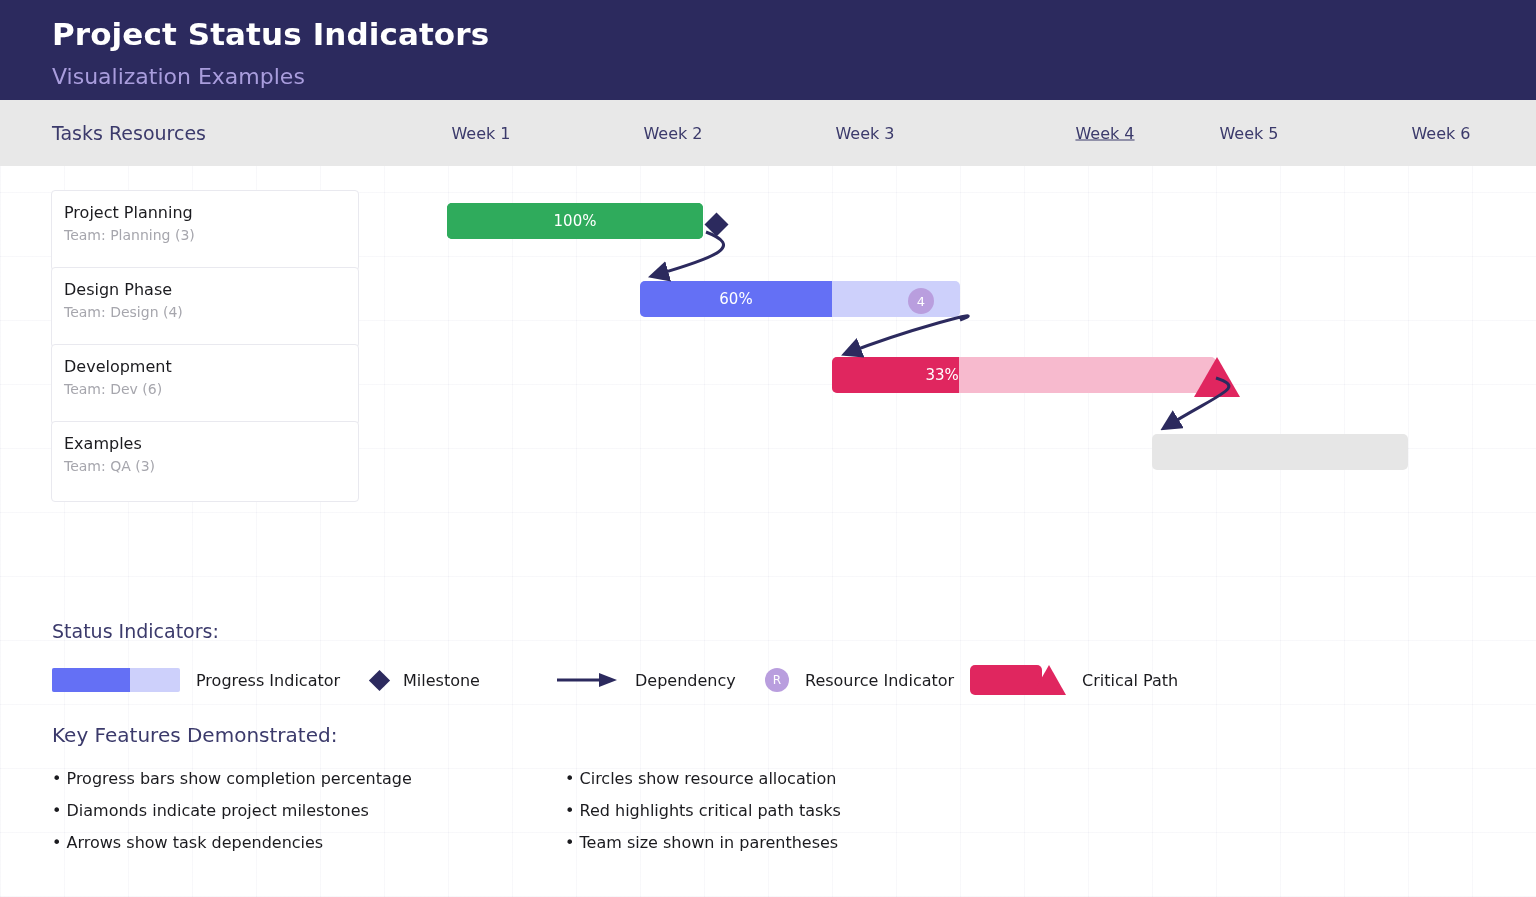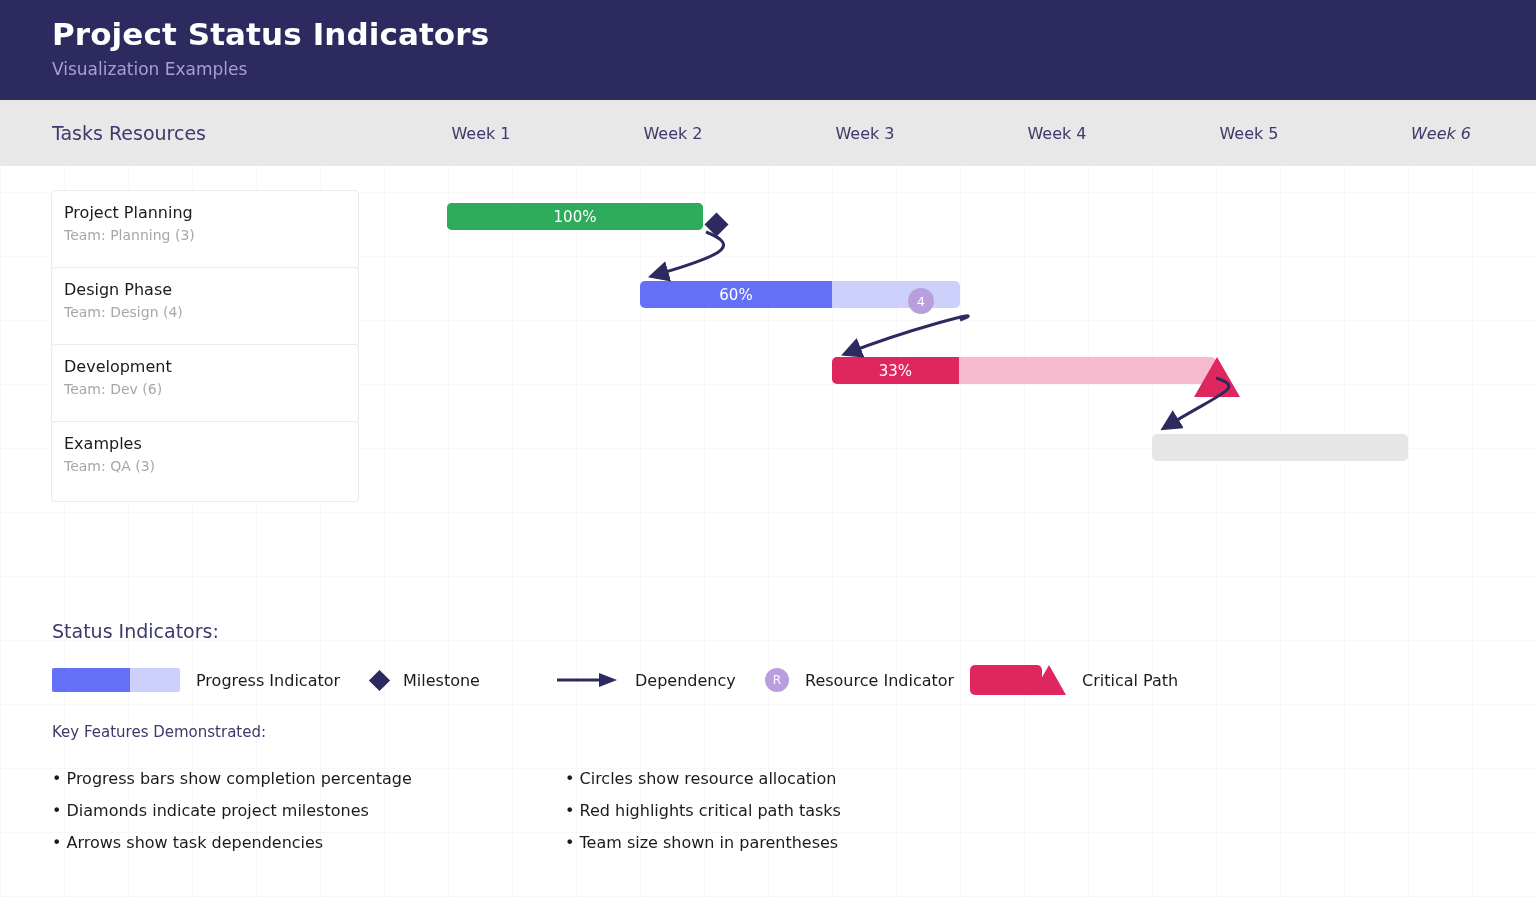--- a/index.html
+++ b/index.html
@@ -29,23 +29,23 @@
   }
   .header h1 {
     color: #ffffff;
     font-size: 31px;
     font-weight: bold;
     letter-spacing: .1px;
     line-height: 40px;
   }
   .header .subtitle {
     color: #a99ddd;
-    font-size: 17px;
+    font-size: 22px;
     line-height: 26px;
-    margin-top: 2px;
+    margin-top: 10px;
   }
 
   
   .timeline-head {
     position: absolute; left: 0; top: 100px;
     width: 1536px; height: 66px;
     background: #e8e8e8;
   }
   .timeline-head .tasks-col {
     position: absolute; left: 52px; top: 50%;
@@ -80,21 +80,21 @@
   .task-team {
     color: #a6a6ad;
     font-size: 14px;
     line-height: 20px;
     margin-top: 1px;
   }
 
   
   .bar {
     position: absolute;
-    height: 27px;
+    height: 36px;
     border-radius: 5px;
     overflow: hidden;
   }
   .bar .fill {
     position: absolute; left: 0; top: 0; bottom: 0;
     display: flex; align-items: center; justify-content: center;
   }
   .bar .pct {
     color: #ffffff;
     font-size: 15px;
@@ -189,21 +189,21 @@
     width: 0; height: 0;
     border-left: 17px solid transparent;
     border-right: 17px solid transparent;
     border-bottom: 30px solid #e0265f;
   }
 
   
   .features-title {
     position: absolute; left: 52px; top: 723px;
     color: #3b3a6b;
-    font-size: 15px;
+    font-size: 20px;
   }
   .feat-col { position: absolute; }
   .feat-col.left  { left: 52px;  top: 763px; }
   .feat-col.right { left: 565px; top: 763px; }
   .feat-item {
     color: #1b1b1f;
     font-size: 16px;
     line-height: 32px;
     white-space: nowrap;
   }
@@ -217,23 +217,23 @@
     <h1>Project Status Indicators</h1>
     <div class="subtitle">Visualization Examples</div>
   </div>
 
   <div class="timeline-head">
     <div class="tasks-col">Tasks Resources</div>
     <div id="week-labels">
         <div class="week-label" style="left: 481px;">Week 1</div>
         <div class="week-label" style="left: 673px;">Week 2</div>
         <div class="week-label" style="left: 865px;">Week 3</div>
-        <div class="week-label" style="left: 1057px;">Week 4</div>
+        <div class="week-label" style="left: 1105px; text-decoration: underline;">Week 4</div>
         <div class="week-label" style="left: 1249px;">Week 5</div>
-        <div class="week-label" style="left: 1441px; font-style: italic;">Week 6</div>
+        <div class="week-label" style="left: 1441px;">Week 6</div>
       </div>
   </div>
 
   <div id="task-list">
       <div class="task-card" style="top: 190px;">
         <div class="task-name">Project Planning</div>
         <div class="task-team">Team: Planning (3)</div>
       </div>
       <div class="task-card" style="top: 267px;">
         <div class="task-name">Design Phase</div>
@@ -256,21 +256,21 @@
         </div>
       </div>
       <div class="milestone" style="left: 708px; top: 216px;"></div>
       <div class="bar" style="left: 640px; top: 281px; width: 320px; background: rgb(205, 208, 251);">
         <div class="fill" style="width: 192px; background: rgb(100, 112, 245);">
           <span class="pct">60%</span>
         </div>
       </div>
       <div class="resource-circle" style="left: 908px; top: 301px;">4</div>
       <div class="bar" style="left: 832px; top: 357px; width: 384px; background: rgb(247, 186, 206);">
-        <div class="fill" style="width: 126.72px; background: rgb(224, 38, 95);">
+        <div class="fill" style="width: 126.72px; background: rgb(224, 38, 95); justify-content: flex-end;">
           <span class="pct">33%</span>
         </div>
       </div>
       <div class="crit-triangle" style="left: 1194px; top: 357px;"></div>
       <div class="bar" style="left: 1152px; top: 434px; width: 256px; background: rgb(230, 230, 230);">
         <div class="fill" style="width: 0px; background: rgb(230, 230, 230);"></div>
       </div>
     </div>
 
   <svg class="deps" viewBox="0 0 1536 897">

